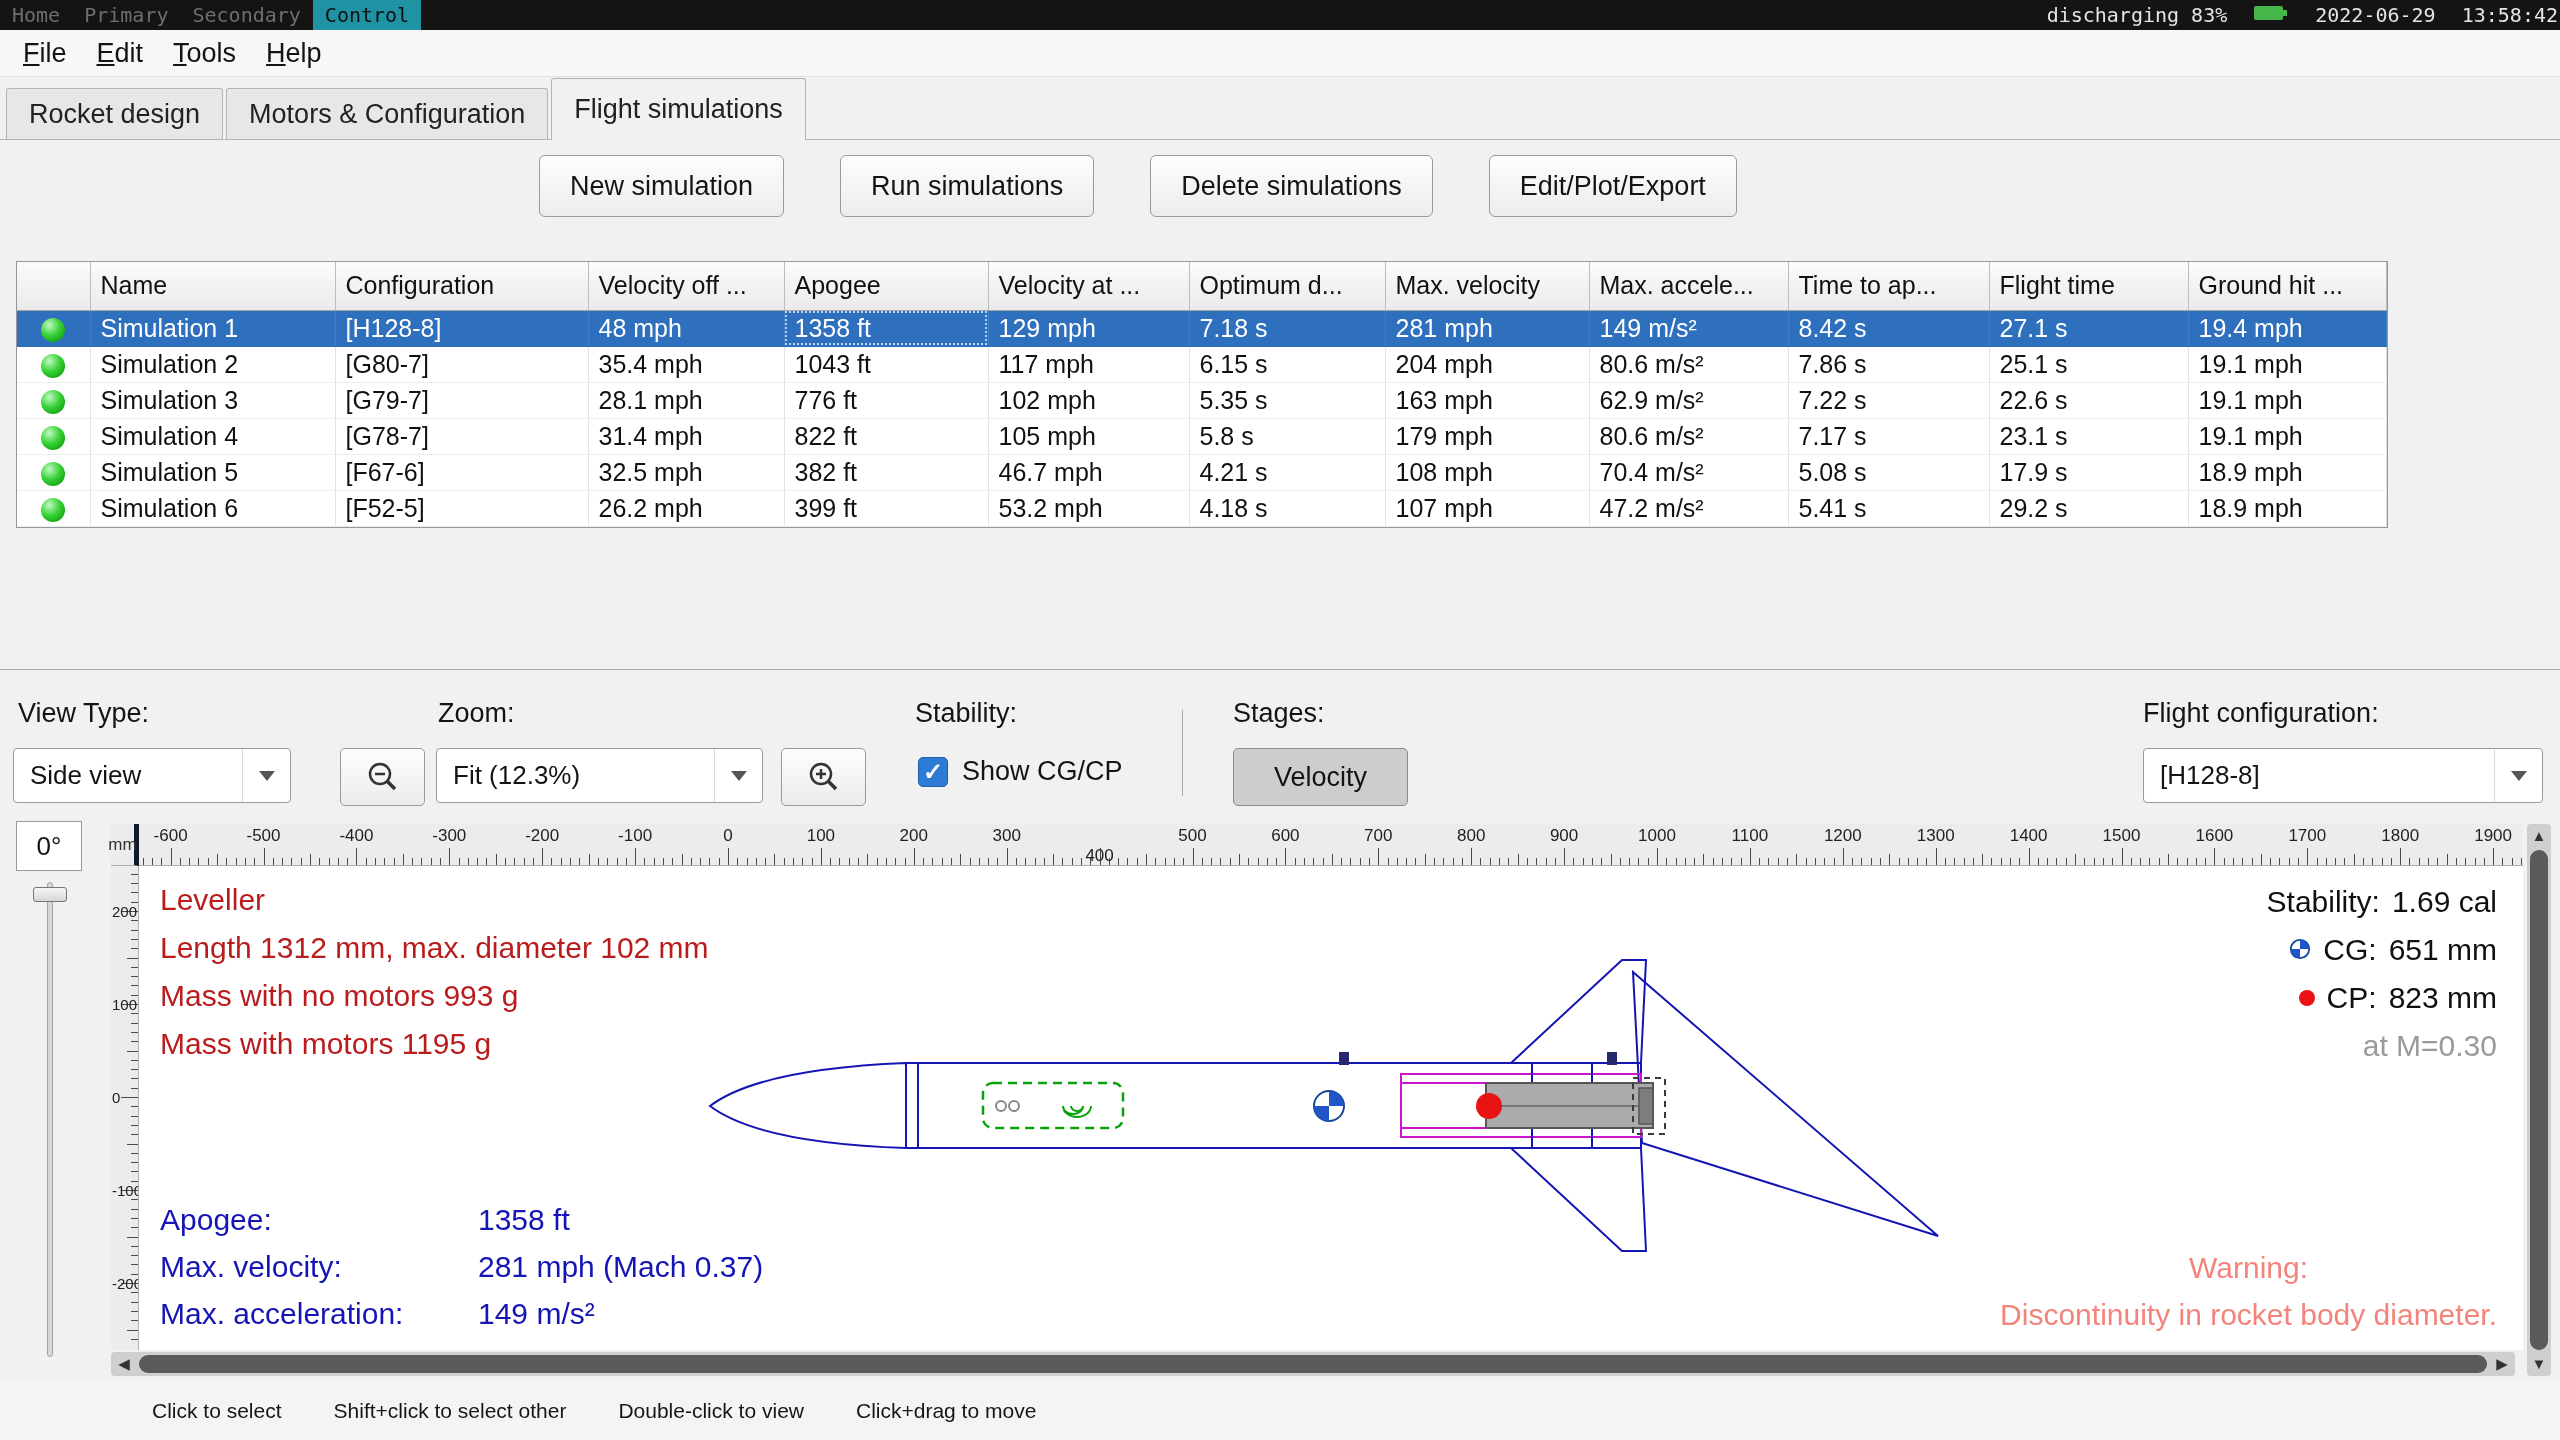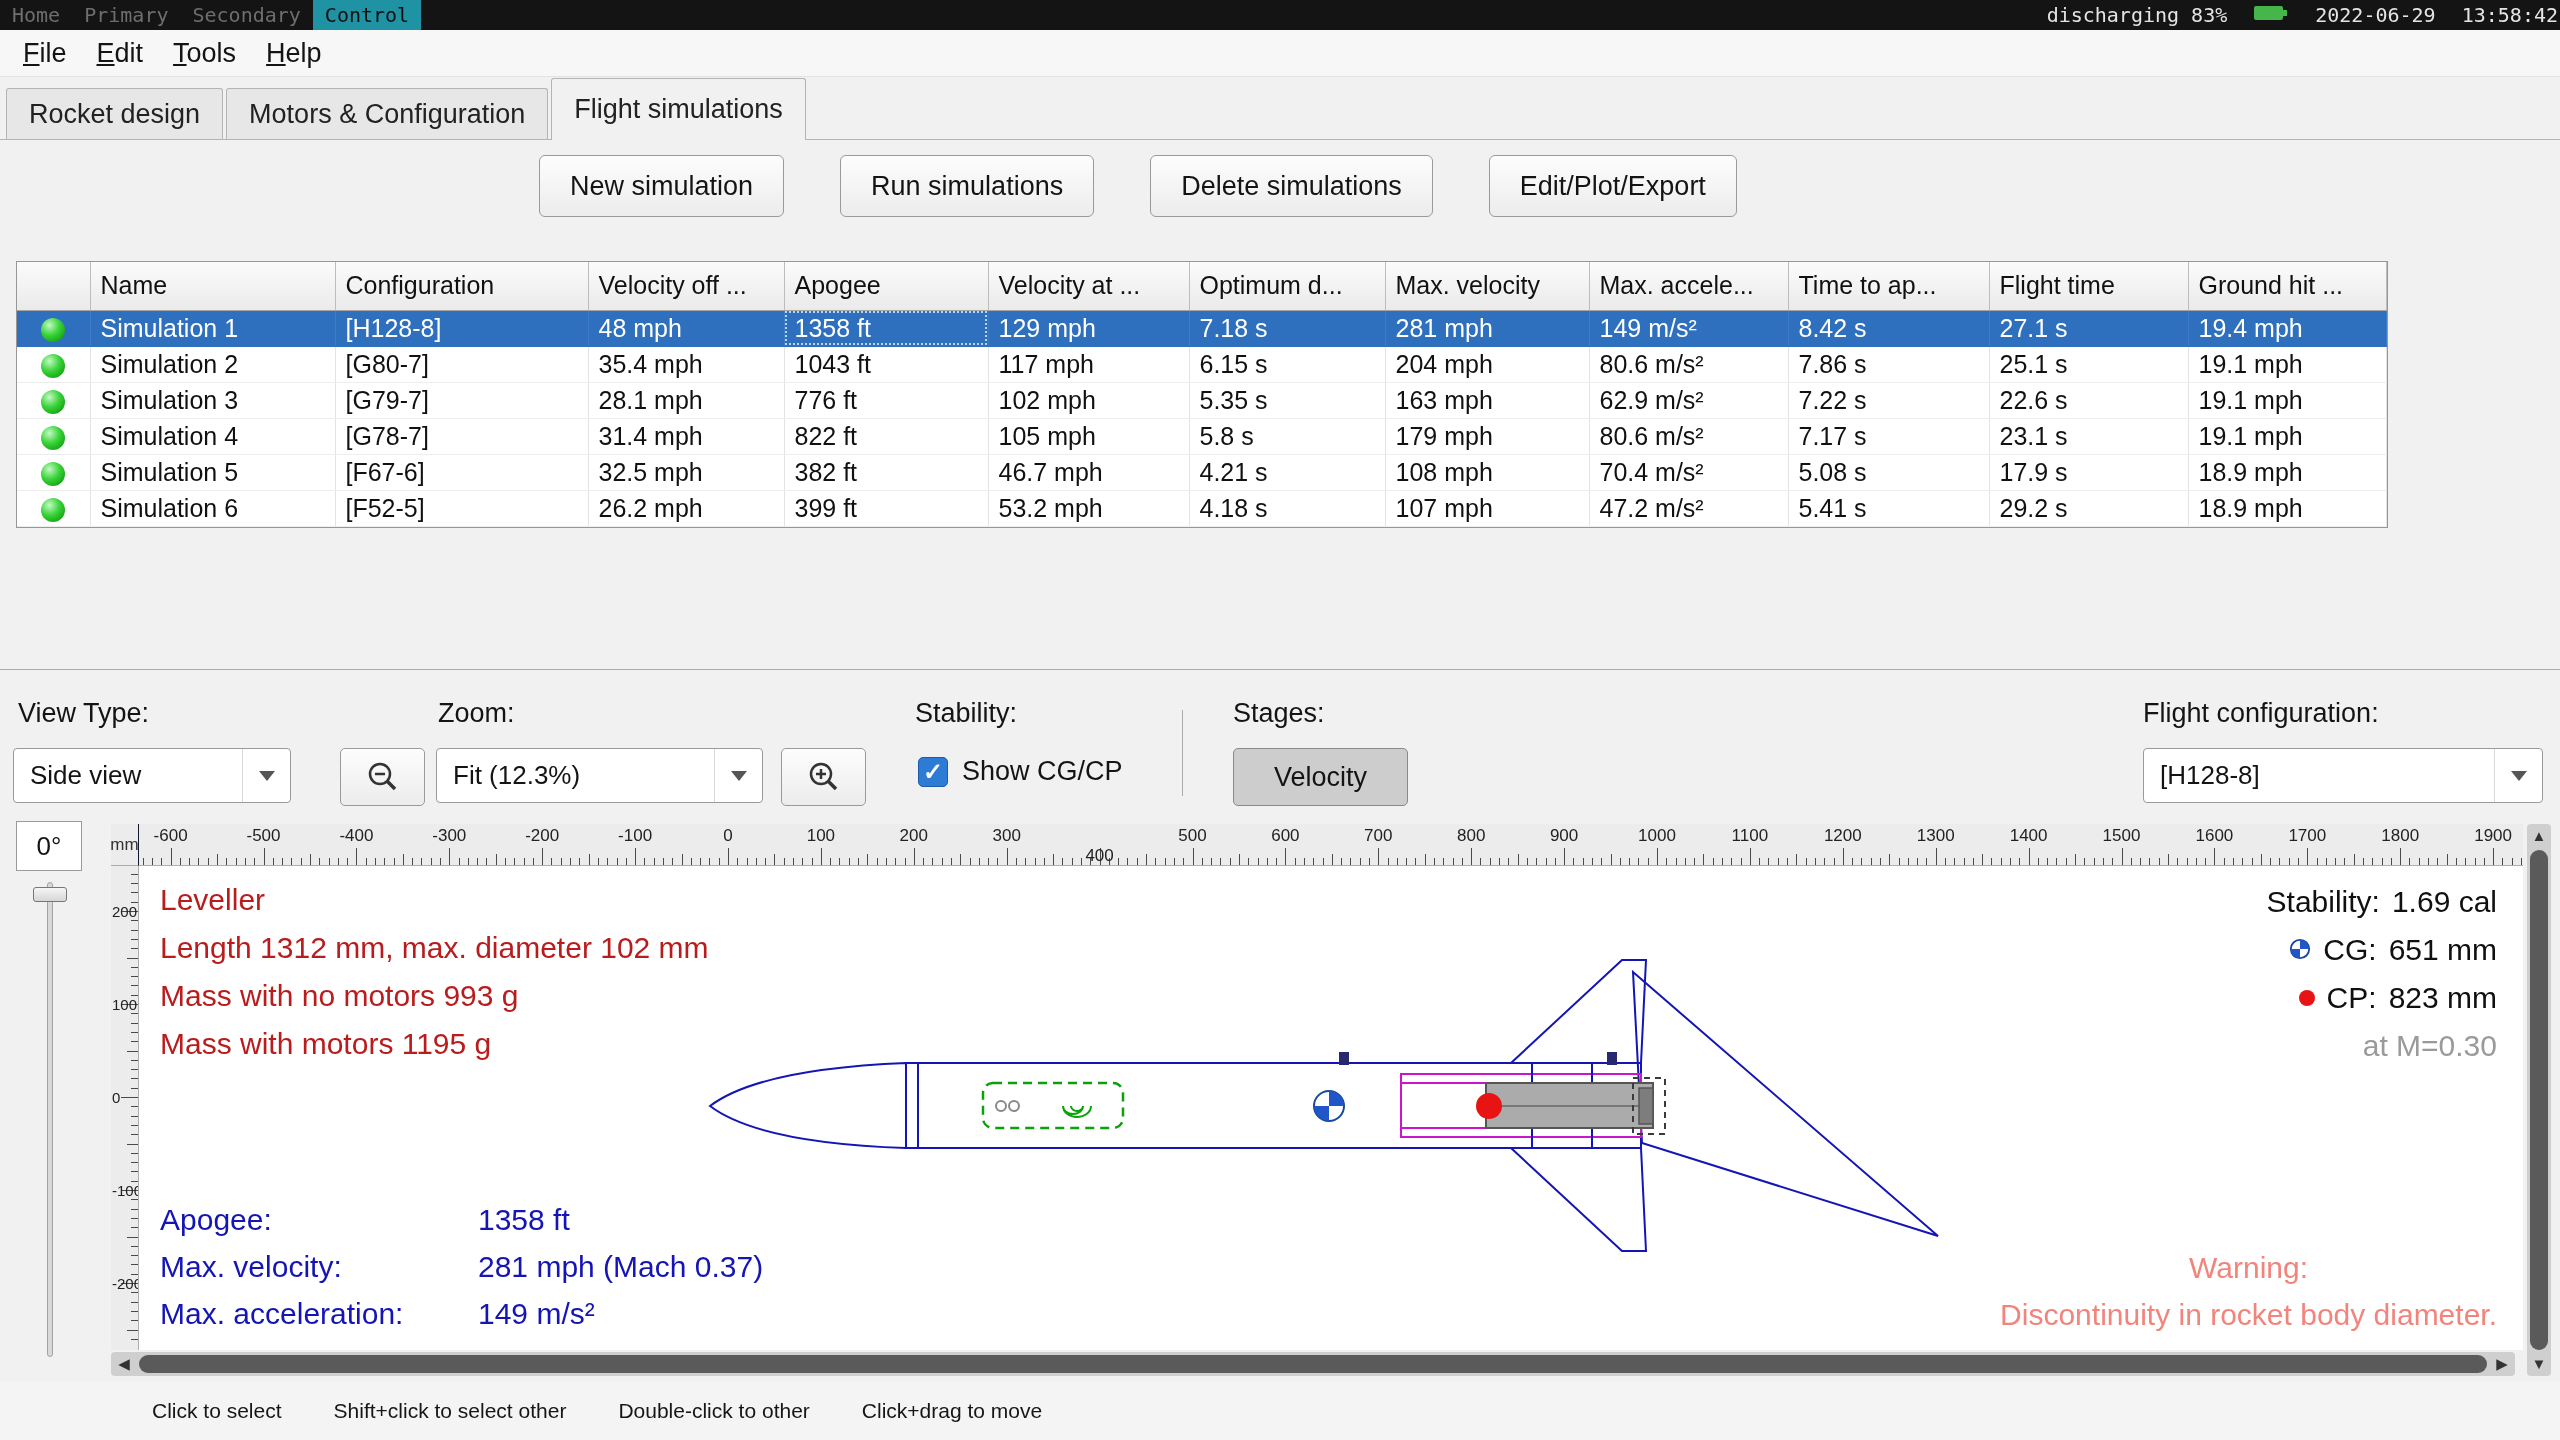--- a/index.html
+++ b/index.html
@@ -64,21 +64,21 @@
     border:1px solid #8a8a8a; border-radius:5px; font-size:27px; display:flex; align-items:center; justify-content:center; color:#141414; }
 
   
   .rotation-box { position:absolute; left:16px; top:821px; width:66px; height:50px; background:#fff;
     border:1px solid #9a9a9a; display:flex; align-items:center; justify-content:center; font-size:26px; color:#141414; }
   .rotation-slider { position:absolute; left:47px; top:882px; width:6px; height:475px; background:#d8d8d8;
     border:1px solid #a3a3a3; border-radius:3px; }
   .slider-handle { position:absolute; left:-15px; top:4px; width:34px; height:15px;
     background:linear-gradient(#f6f6f6,#d6d6d6); border:1px solid #777; border-radius:3px; }
   .ruler-corner { position:absolute; left:111px; top:824px; width:28px; height:42px; background:#ececec;
-    border-right:1px solid #0f172a; border-bottom:1px solid #adadad; font-size:17px; display:flex; align-items:center; justify-content:center; color:#333; }
+    border-right:5px solid #0f172a; border-bottom:1px solid #adadad; font-size:17px; display:flex; align-items:center; justify-content:center; color:#333; }
   .h-ruler { position:absolute; left:139px; top:824px; width:2384px; height:42px; background:#ececec;
     border-bottom:1px solid #adadad; overflow:hidden; }
   .htick { position:absolute; bottom:0; width:1px; height:7px; background:#4a4a4a; }
   .htick.mid { height:11px; }
   .htick.major { height:17px; }
   .hlabel { position:absolute; top:2px; transform:translateX(-50%); font-size:17px; color:#222; }
   .v-ruler { position:absolute; left:111px; top:866px; width:28px; height:484px; background:#ececec;
     border-right:1px solid #adadad; overflow:hidden; }
   .vtick { position:absolute; right:0; height:1px; width:7px; background:#4a4a4a; }
   .vtick.mid { width:11px; }
@@ -780,17 +780,17 @@
   </div>
   <div class="v-scrollbar">
     <span class="sb-arrow vsb-up">▲</span>
     <div class="vsb-thumb"></div>
     <span class="sb-arrow vsb-down">▼</span>
   </div>
 
   <div class="hintbar">
     <span>Click to select</span>
     <span>Shift+click to select other</span>
-    <span>Double-click to other</span>
+    <span>Double-click to view</span>
     <span>Click+drag to move</span>
   </div>
 
 </div>
 
 </body></html>

